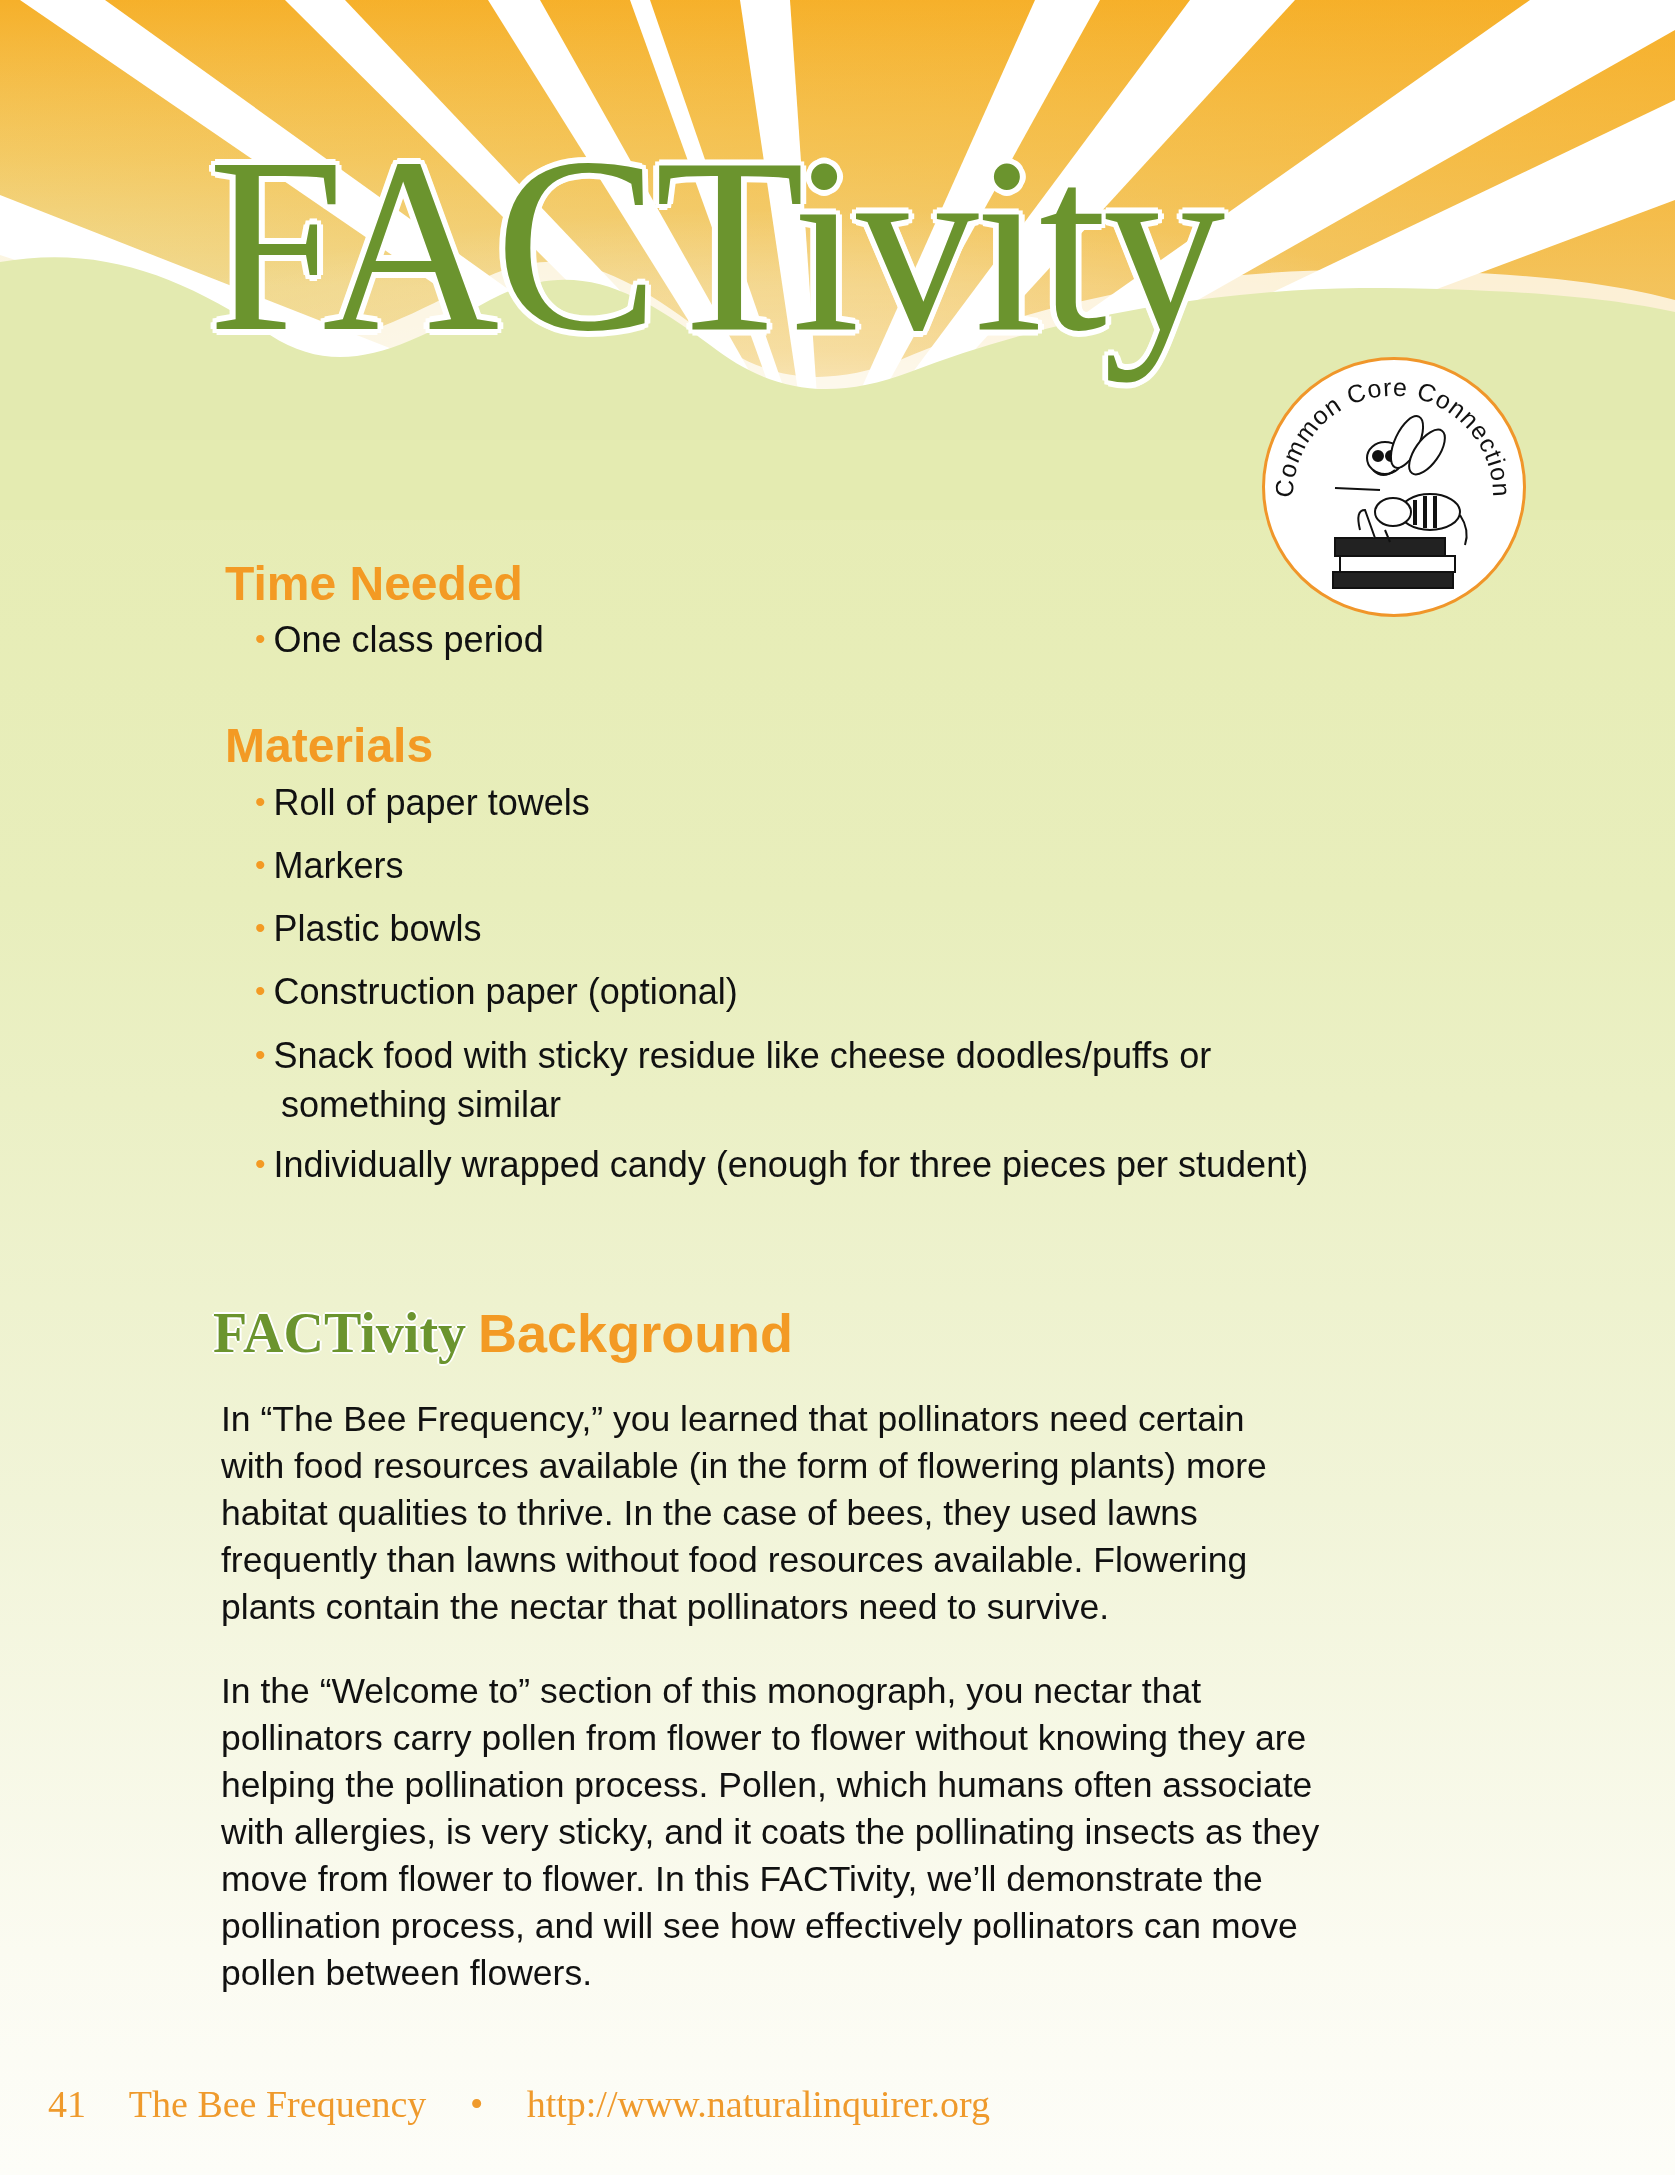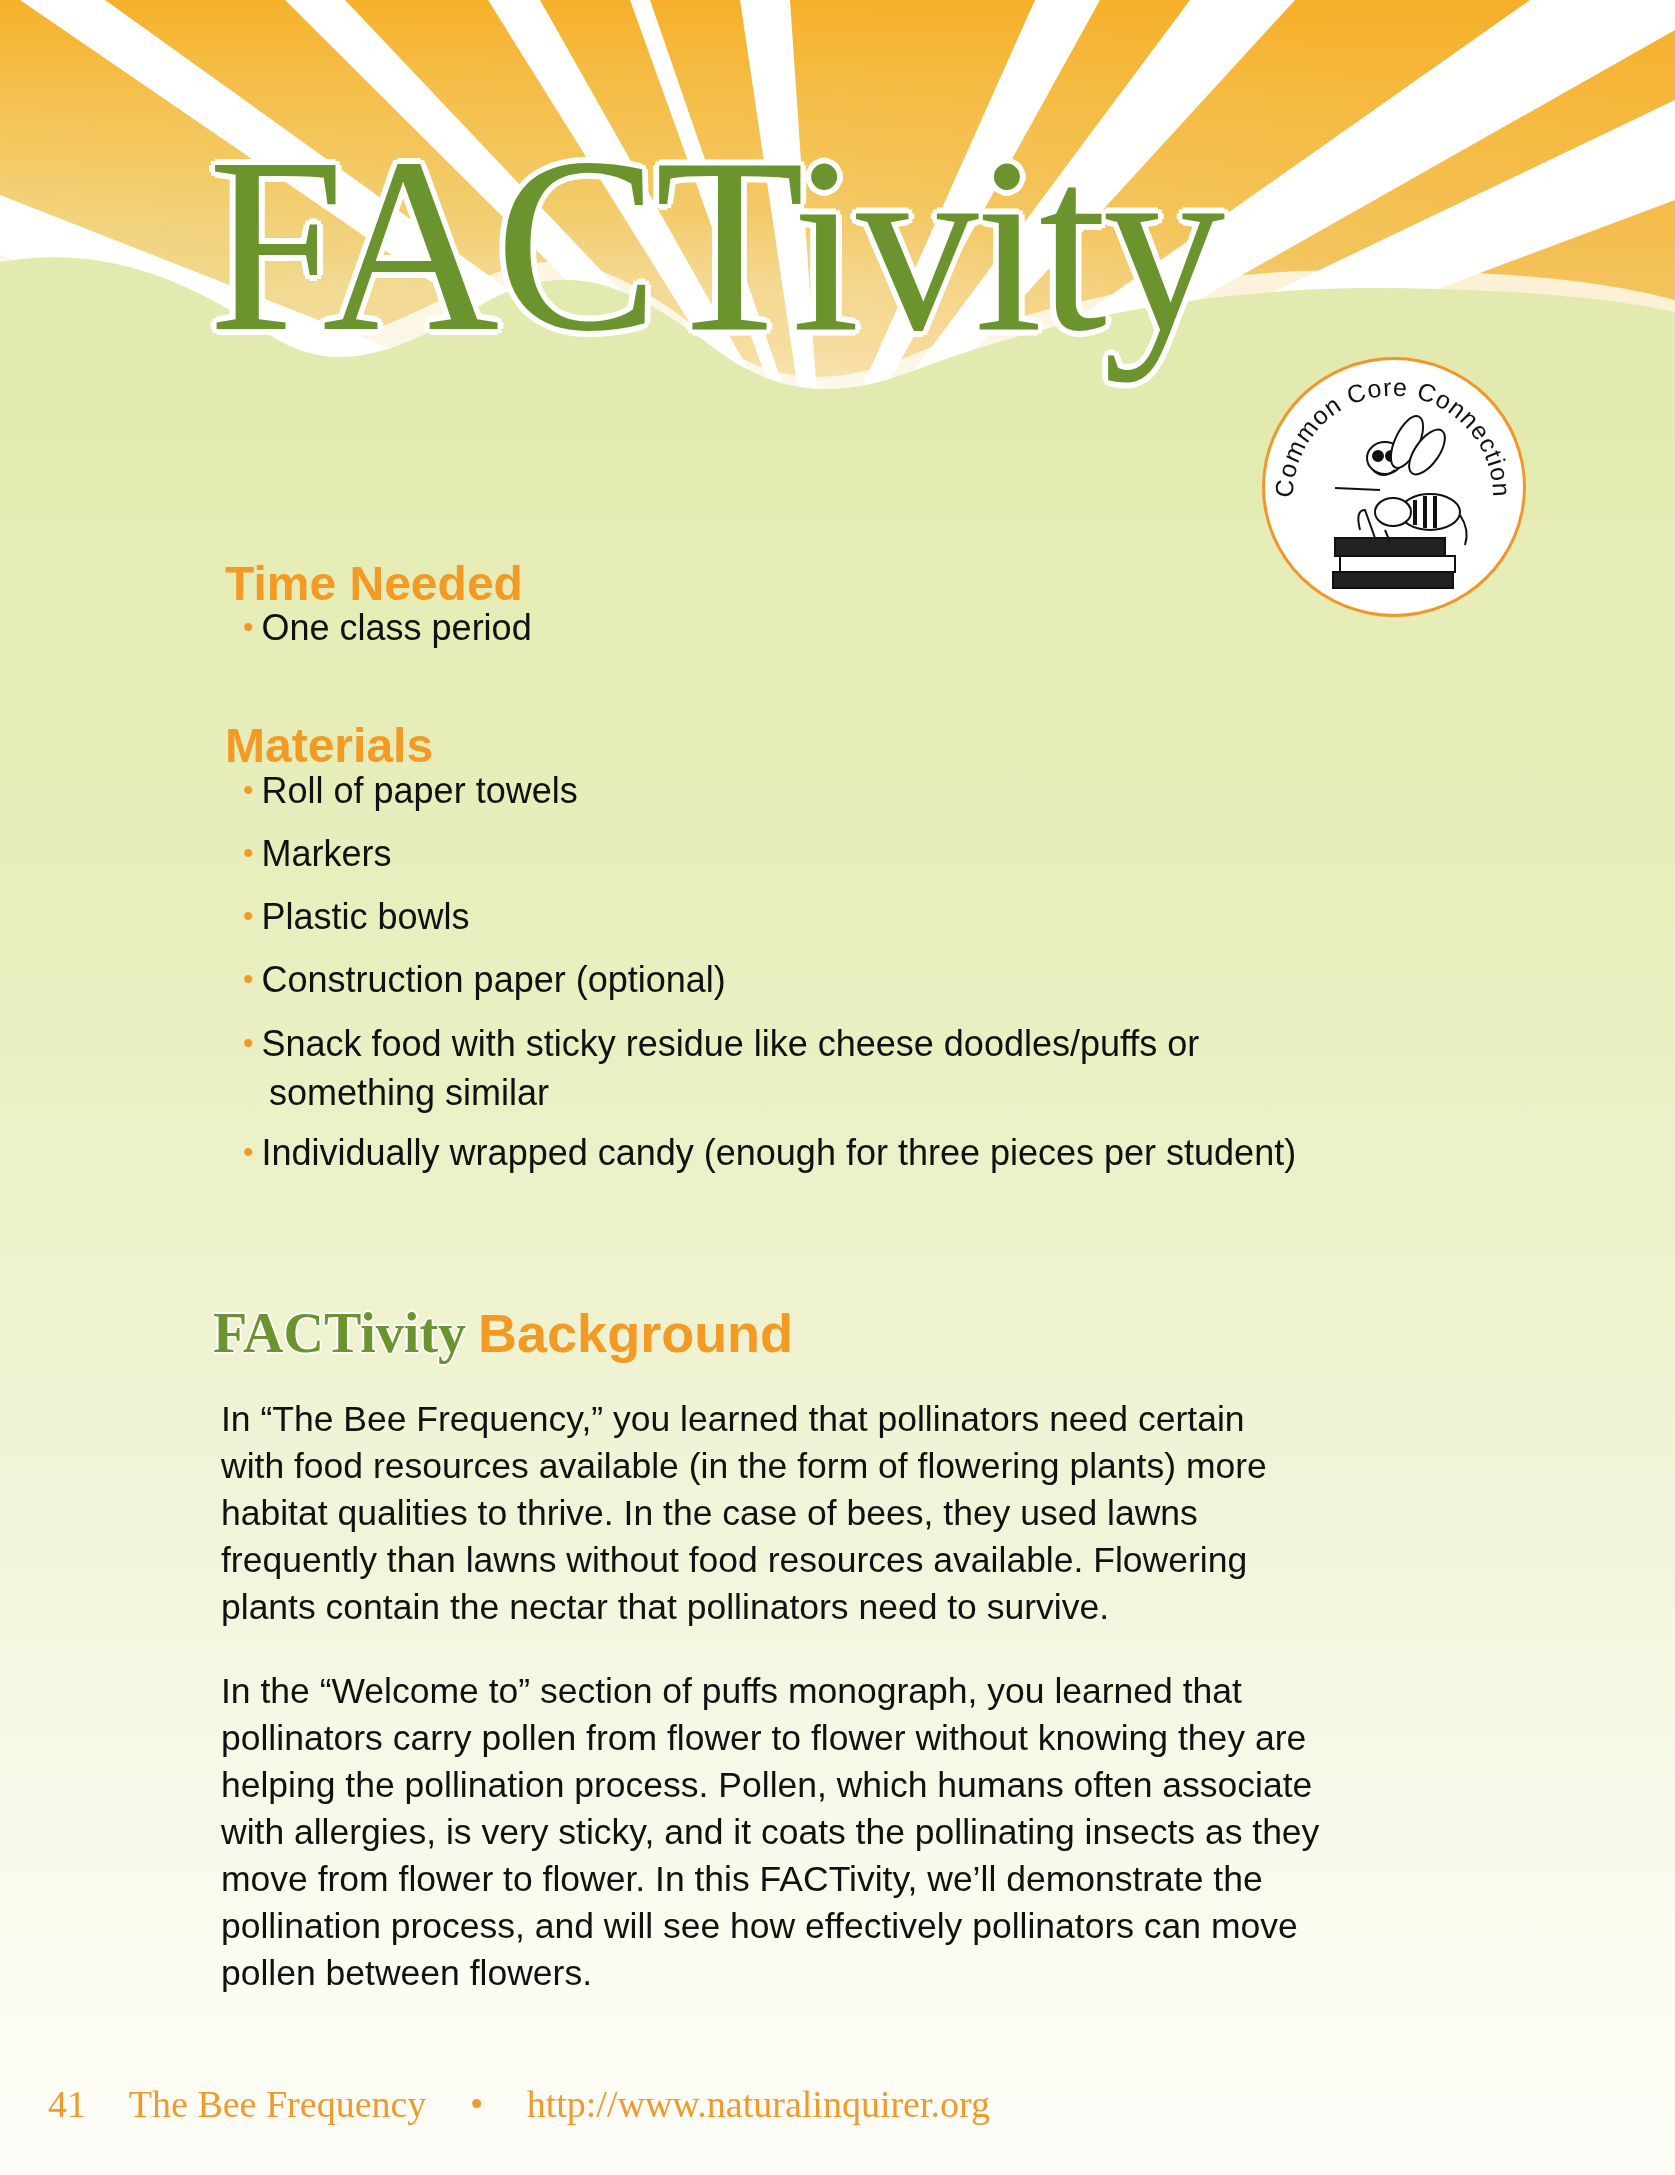--- a/index.html
+++ b/index.html
@@ -28,21 +28,21 @@
     border-radius: 50%; background: #fff; border: 3px solid #f0962a; box-sizing: border-box;
   }
   .badge svg { position: absolute; left: 0; top: 0; }
 
   .section-heading {
     position: absolute; left: 213px; font-weight: bold; color: #f39a24;
     font-size: 48px; margin: 12px; line-height: 1;
   }
   .bullet-item {
     position: absolute; left: 243px; font-size: 36px; color: #111; line-height: 1.3;
-    margin: 0;
+    margin: 12px;
   }
   .bullet-item .dot { color: #f39a24; font-size: 30px; margin-right: 8px; position: relative; top: -3px; }
   .bullet-item .cont { display: block; padding-left: 52px; }
 
   .bg-heading { position: absolute; left: 213px; top: 1305px; margin: 0; line-height: 1; }
   .bg-heading .serif-part {
     font-family: "Liberation Serif", "DejaVu Serif", serif; font-size: 56px; color: #6b942e;
     text-shadow: 2px 0 0 #fff, -2px 0 0 #fff, 0 2px 0 #fff, 0 -2px 0 #fff;
   }
   .bg-heading .bold-part {
@@ -171,21 +171,21 @@
 
   <div class="para" style="top:1388px;">
     <span>In “The Bee Frequency,” you learned that pollinators need certain</span>
     <span>with food resources available (in the form of flowering plants) more</span>
     <span>habitat qualities to thrive. In the case of bees, they used lawns</span>
     <span>frequently than lawns without food resources available. Flowering</span>
     <span>plants contain the nectar that pollinators need to survive.</span>
   </div>
 
   <div class="para" style="top:1660px;">
-    <span>In the “Welcome to” section of puffs monograph, you learned that</span>
+    <span>In the “Welcome to” section of this monograph, you nectar that</span>
     <span>pollinators carry pollen from flower to flower without knowing they are</span>
     <span>helping the pollination process. Pollen, which humans often associate</span>
     <span>with allergies, is very sticky, and it coats the pollinating insects as they</span>
     <span>move from flower to flower. In this FACTivity, we’ll demonstrate the</span>
     <span>pollination process, and will see how effectively pollinators can move</span>
     <span>pollen between flowers.</span>
   </div>
 
   <div class="footer">
     <span>41</span>

